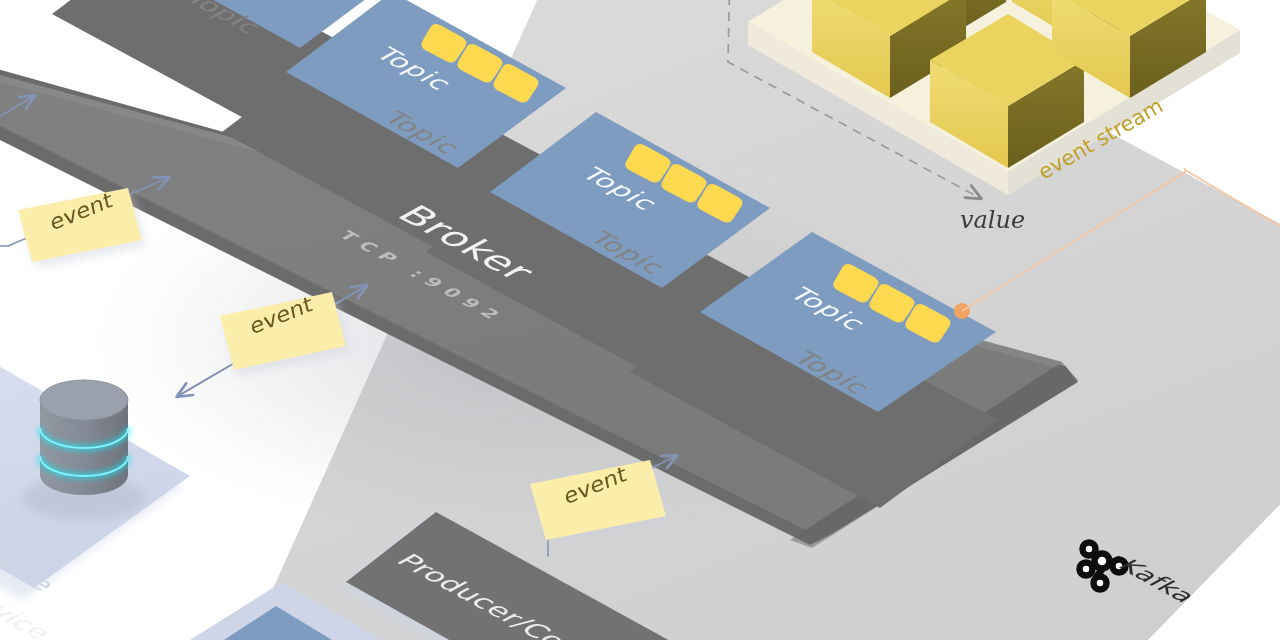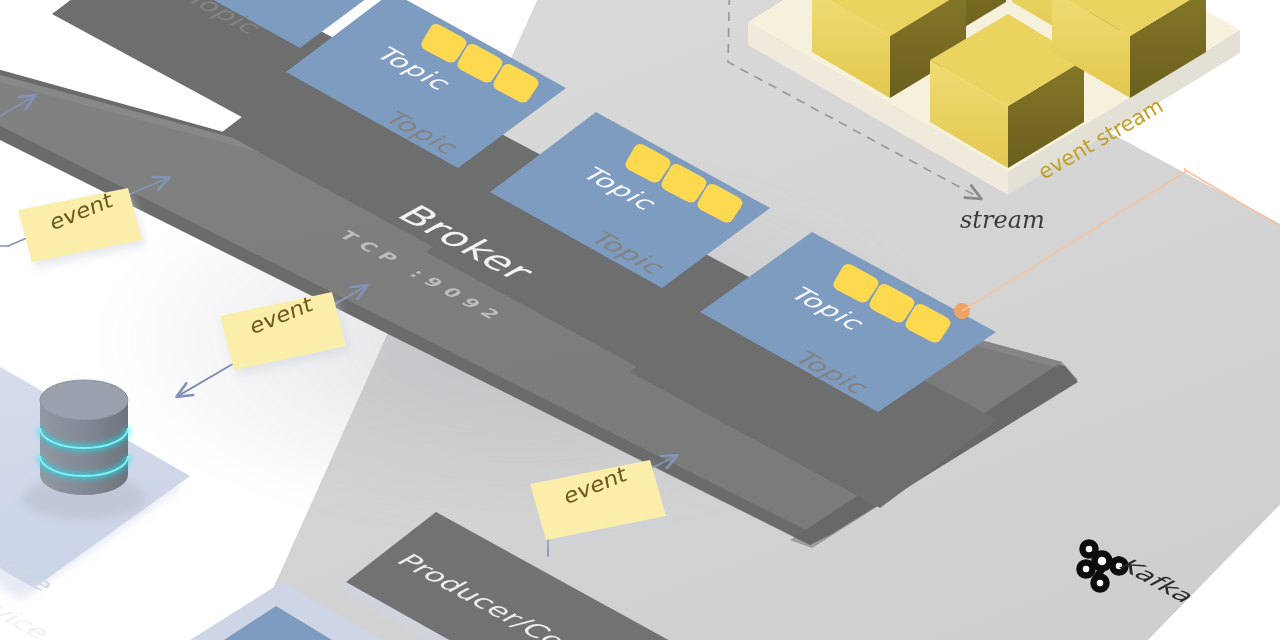--- a/index.html
+++ b/index.html
@@ -297,21 +297,21 @@
   <div class="txt topic-label" style="left:394px;top:44px;transform:matrix(1,0.55,-0.87,0.48,0,0);">Topic</div>
   <div class="txt topic-label" style="left:600px;top:164px;transform:matrix(1,0.55,-0.87,0.48,0,0);">Topic</div>
   <div class="txt topic-label" style="left:808px;top:284px;transform:matrix(1,0.55,-0.87,0.48,0,0);">Topic</div>
 
   <div class="txt event-label" style="left:48px;top:212px;transform:matrix(1,-0.2,0,1,0,0) rotate(-11.5deg);">event</div>
   <div class="txt event-label" style="left:248px;top:316px;transform:matrix(1,-0.2,0,1,0,0) rotate(-11.5deg);">event</div>
   <div class="txt event-label" style="left:562px;top:486px;transform:matrix(1,-0.2,0,1,0,0) rotate(-11.5deg);">event</div>
 
   <div class="txt stream-label" style="left:1040px;top:162px;transform:rotate(-30deg);transform-origin:0 50%;">event stream</div>
 
-  <div class="txt value-label" style="left:960px;top:206px;">stream</div>
+  <div class="txt value-label" style="left:960px;top:206px;">value</div>
 
   <div class="txt service-ghost" style="left:-34px;top:578px;transform:matrix(1,0.55,-0.87,0.48,0,0);">Service</div>
   <div class="txt service-label" style="left:-30px;top:530px;transform:matrix(1,0.55,-0.87,0.48,0,0);">Service</div>
 
   <div class="txt prodcons-label" style="left:416px;top:550px;transform:matrix(1,0.55,-0.87,0.48,0,0);">Producer/Consumer</div>
 
   <div class="txt kafka-label" style="left:1136px;top:556px;transform:matrix(1,0.55,-0.87,0.48,0,0);">Kafka</div>
 
 </div>
 

